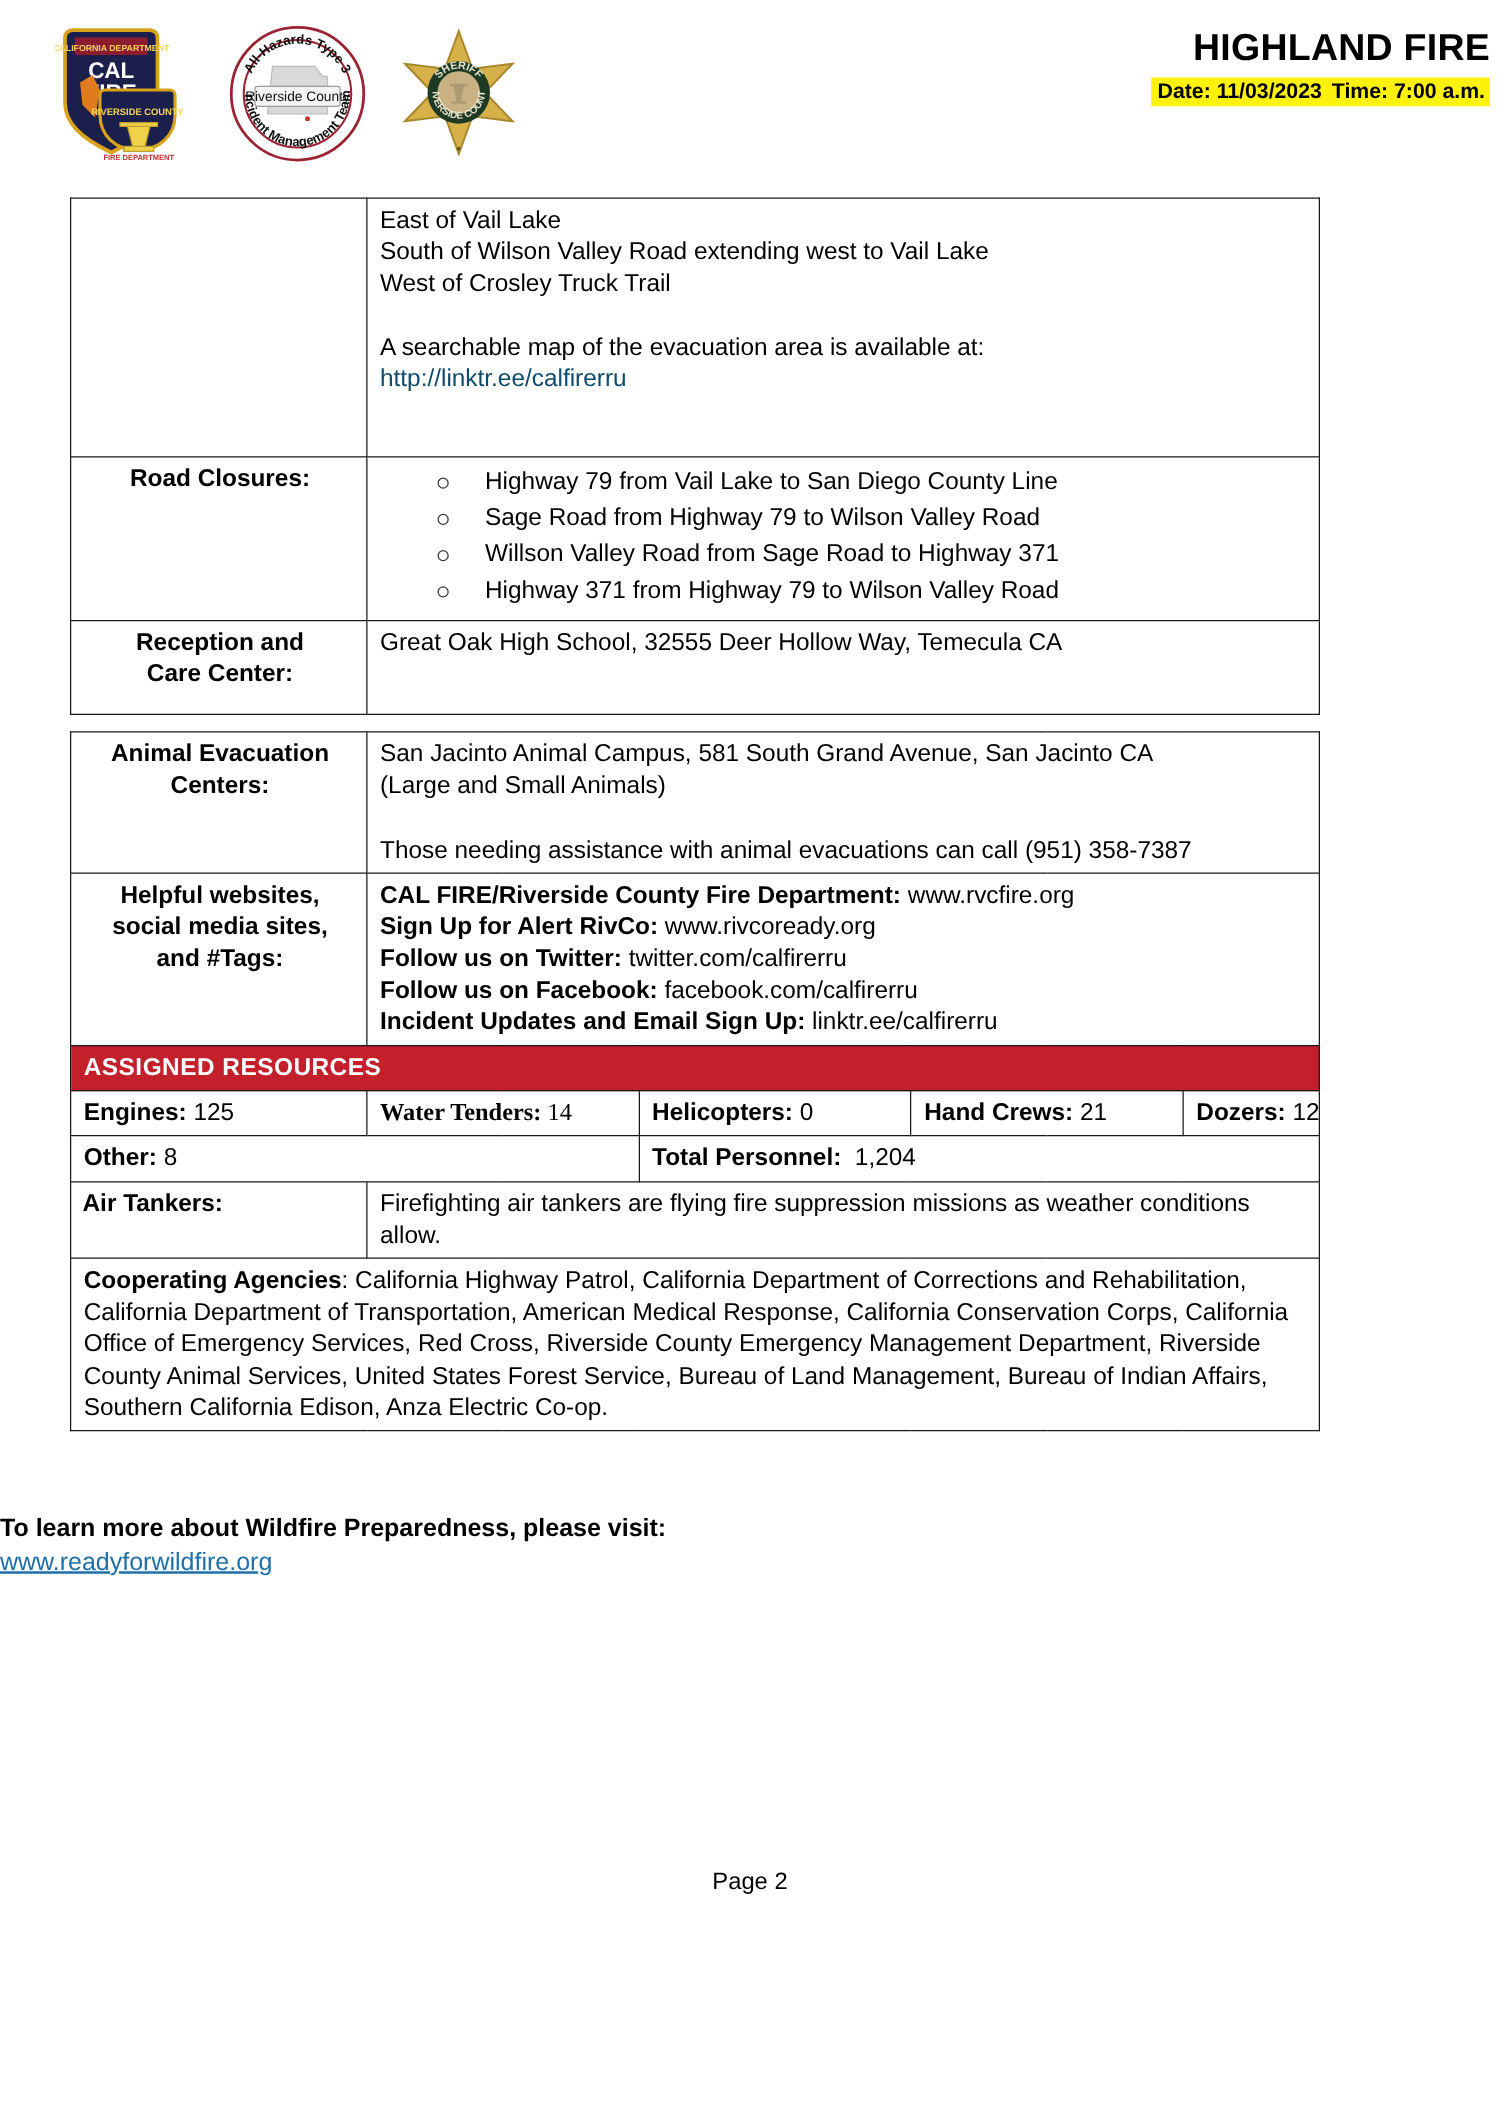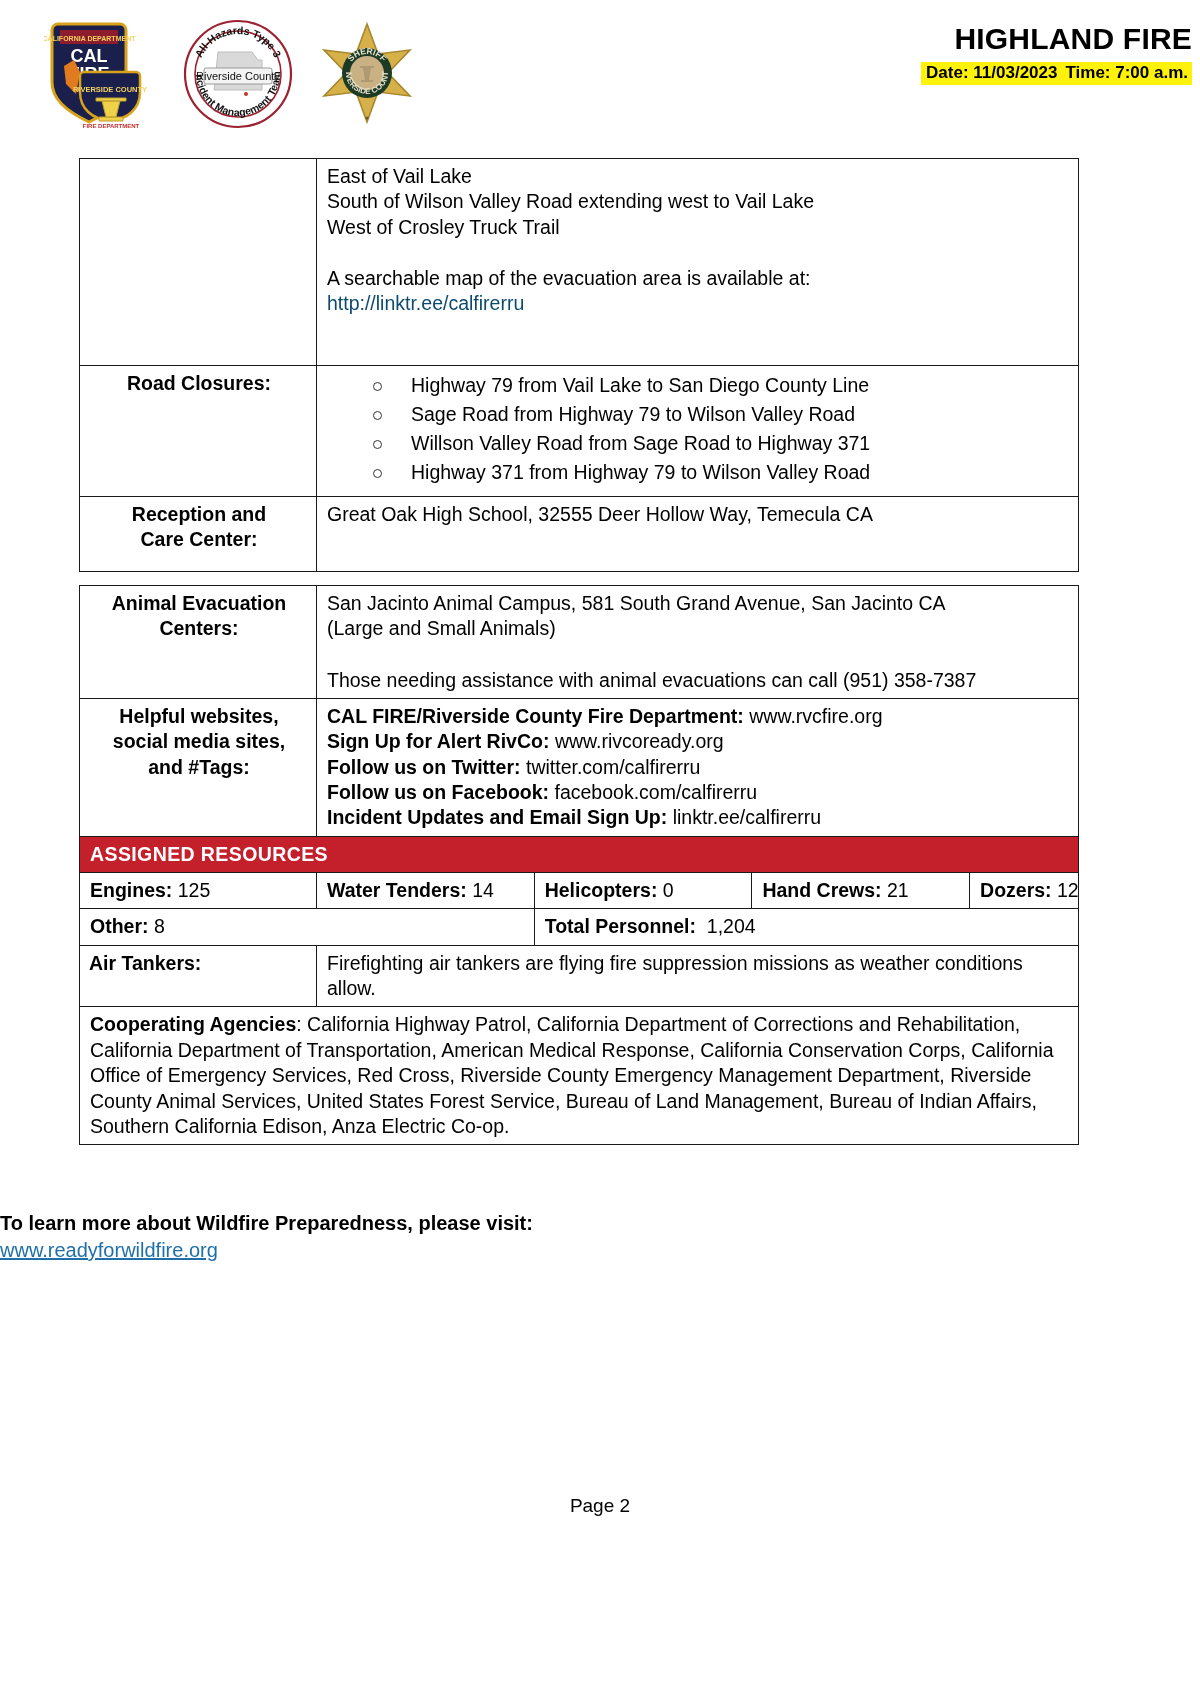--- a/index.html
+++ b/index.html
@@ -20,21 +20,21 @@
   .header {
     position: relative;
     height: 148px;
     padding: 0;
   }
   .logos {
     position: absolute;
     left: 44px;
     top: 14px;
     display: flex;
-    align-items: flex-start;
+    align-items: center;
     gap: 18px;
   }
   .logo-calfire {
     position: relative;
     width: 120px;
     height: 118px;
   }
   .logo-imt {
     width: 112px;
     height: 112px;
@@ -70,21 +70,20 @@
     white-space: nowrap;
     margin-left: 15px;
   }
   .datetime .sep { display: inline-block; width: 8px; }
 
   
   .sheet {
     position: absolute;
     left: 56px;
     width: 1000px;
-    margin-left: 23px;
   }
   table.doc {
     border-collapse: collapse;
     width: 1000px;
     table-layout: fixed;
   }
   table.doc td {
     border: 1.6px solid #1a1a1a;
     vertical-align: top;
     font-size: 19.5px;
@@ -321,21 +320,21 @@
         <div><b>Incident Updates and Email Sign Up:</b> <span>linktr.ee/calfirerru</span></div>
       </td>
     </tr>
 
     <tr class="banner">
       <td colspan="8">ASSIGNED RESOURCES</td>
     </tr>
 
     <tr class="res">
       <td colspan="1" style="width:218px;"><b>Engines:</b> <span>125</span></td>
-      <td colspan="2" style="width:202px;"><b>Water Tenders:</b> <span>14</span></td>
+      <td colspan="2" style="width:202px;font-family:Liberation Serif, serif;"><b>Water Tenders:</b> <span>14</span></td>
       <td colspan="2" style="width:172px;"><b>Helicopters:</b> <span>0</span></td>
       <td colspan="2" style="width:198px;"><b>Hand Crews:</b> <span>21</span></td>
       <td colspan="1"><b>Dozers:</b> <span>12</span></td>
     </tr>
 
     <tr class="res">
       <td colspan="3"><b>Other:</b> <span>8</span></td>
       <td colspan="5"><b>Total Personnel:</b>&nbsp; <span>1,204</span></td>
     </tr>
 

